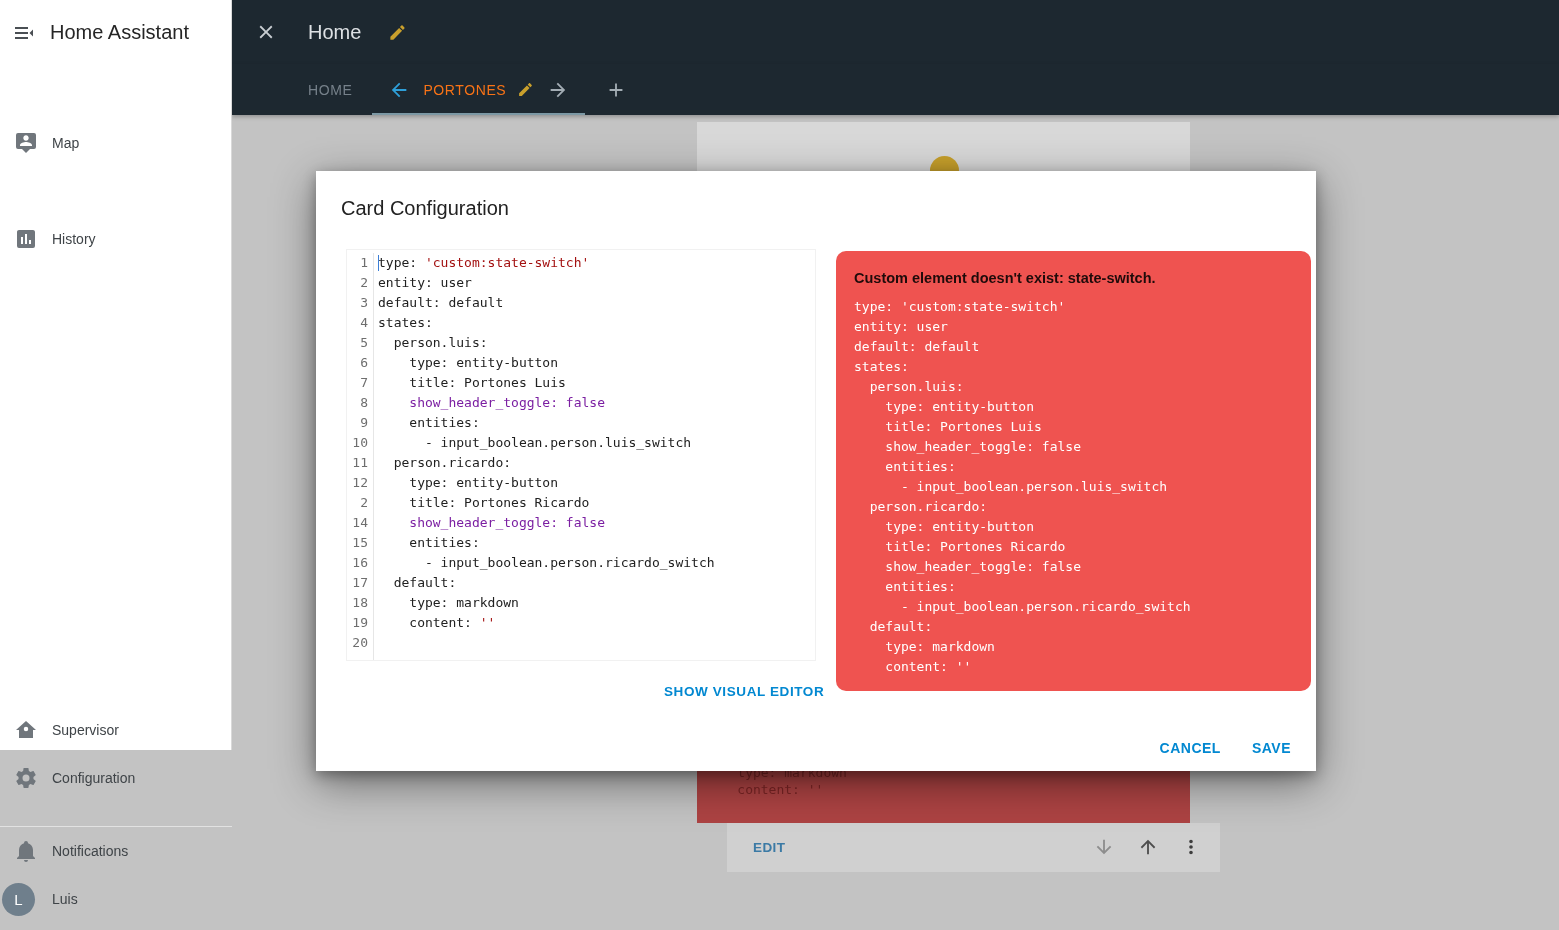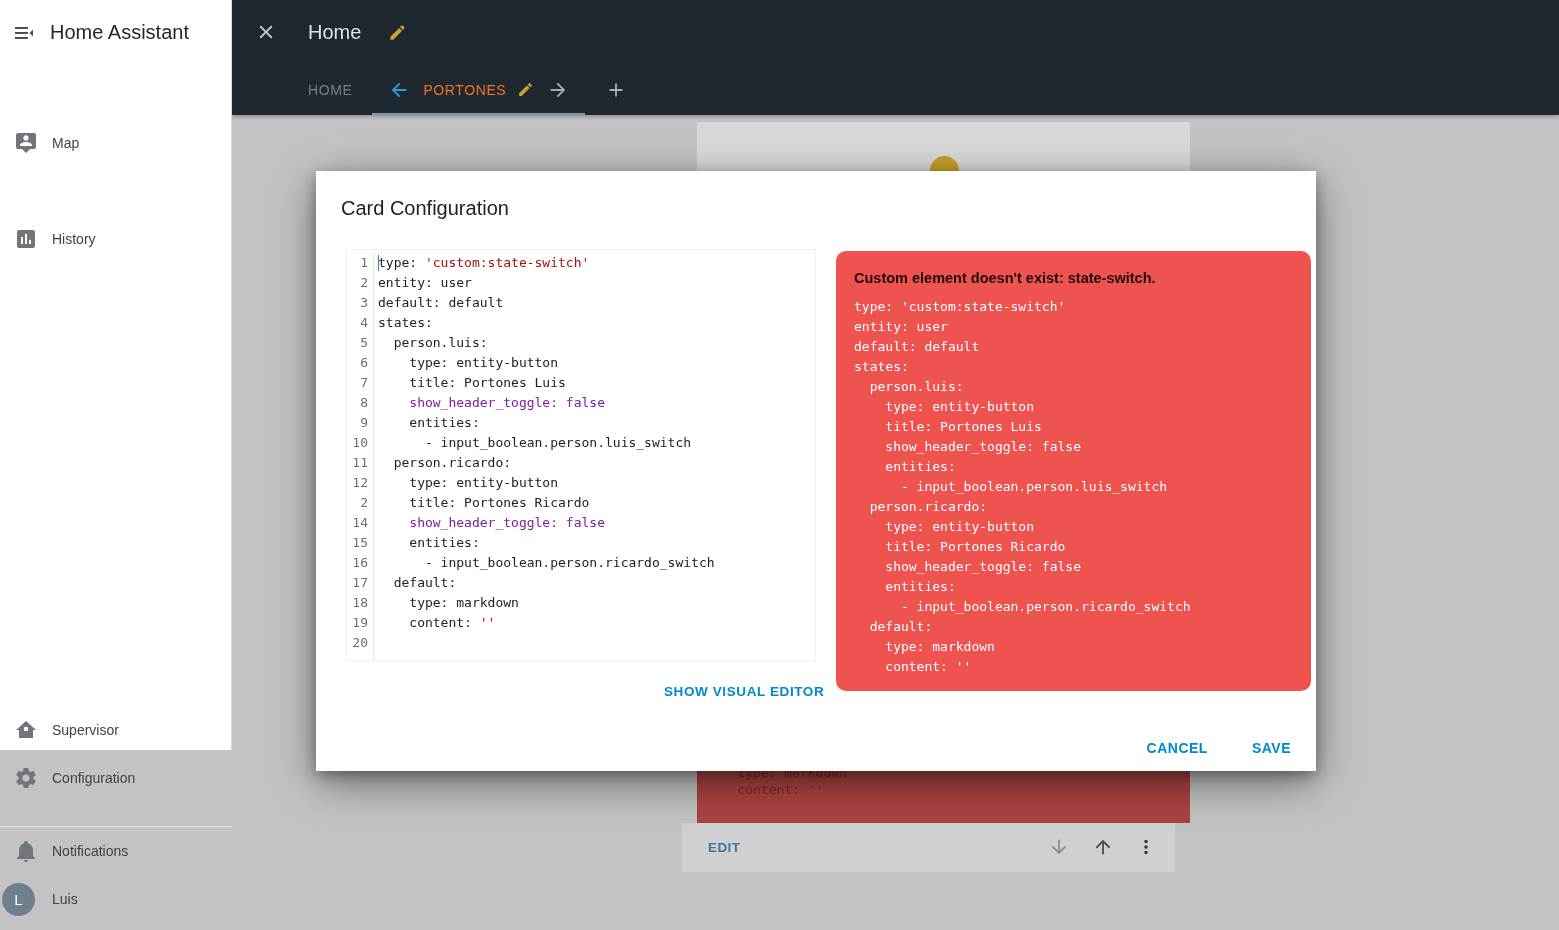--- a/index.html
+++ b/index.html
@@ -33,21 +33,21 @@
   .arrow-left-ic{color:#2e9fd8;margin-right:13px;cursor:pointer}
   .pencil-ic{color:var(--pencil,#c9a02c);margin:0 13px 0 11px;cursor:pointer}
   .arrow-right-ic{color:#a3adb4;cursor:pointer}
   .add-tab{display:flex;align-items:center;padding:0 18px;color:#a3adb4;margin-left:2px;cursor:pointer}
 
   
   .bg-card-top{position:absolute;left:697px;top:122px;width:493px;height:60px;background:#d8d8d8;z-index:1}
   .bg-card-badge{position:absolute;left:930px;top:156px;width:29px;height:29px;border-radius:50%;background:#c7a02b;z-index:2}
   .bg-card-error{position:absolute;left:697px;top:690px;width:493px;height:133px;background:#ad4343;z-index:1}
   .bg-card-error pre{position:absolute;left:9px;top:74px;font-family:"DejaVu Sans Mono",monospace;font-size:13px;line-height:17px;color:#7a2525;white-space:pre}
-  .bg-card-footer{position:absolute;left:682px;top:823px;width:493px;height:49px;background:#d0d0d0;z-index:1}
+  .bg-card-footer{position:absolute;left:727px;top:823px;width:493px;height:49px;background:#d0d0d0;z-index:1}
   .edit-btn{position:absolute;left:26px;top:0;height:49px;display:flex;align-items:center;color:#3b7aa5;font-weight:600;font-size:13.5px;letter-spacing:.4px;cursor:pointer}
   .footer-ic{position:absolute;top:13px;cursor:pointer}
   .ic-down{left:366px;color:#8d8d8d}
   .ic-up{left:410px;color:#4d4d4d}
   .ic-dots{left:453px;color:#3d3d3d}
 
   
   .dialog{position:absolute;left:316px;top:171px;width:1000px;height:600px;background:#fff;z-index:20;
           box-shadow:0 12px 40px rgba(0,0,0,.45),0 4px 12px rgba(0,0,0,.3)}
   .dlg-title{position:absolute;left:25px;top:26px;font-size:20px;font-weight:400;color:#222}
@@ -61,21 +61,21 @@
   .cursor{position:absolute;left:0;top:2px;height:16px;border-left:1.5px solid #3d7fd6}
   .tk-d{color:#212121}
   .tk-p{color:#7b1fa2}
   .tk-s{color:#a31111}
 
   .error-card{position:absolute;left:520px;top:80px;width:475px;height:440px;background:var(--error-bg,#ef5350);border-radius:10px;padding:16px;color:#fff}
   .error-title{font-size:14.5px;font-weight:700;color:rgba(0,0,0,.87);margin:3px 0 11px 2px}
   .error-code{font-family:"DejaVu Sans Mono",monospace;font-size:13px;line-height:20px;white-space:pre;color:#fff;margin-left:2px}
 
   .visual-editor-btn{position:absolute;left:348px;top:513px;font-size:13.5px;font-weight:700;letter-spacing:.6px;color:var(--accent,#0288d1);cursor:pointer}
-  .dlg-actions{position:absolute;right:25px;bottom:15px;display:flex;gap:44px}
+  .dlg-actions{position:absolute;right:25px;bottom:15px;display:flex;gap:31px}
   .dlg-btn{font-size:14px;font-weight:600;letter-spacing:.5px;color:var(--accent,#0288d1);cursor:pointer}
 </style>
 </head>
 <body>
 
 <aside class="sidebar">
   <div class="sb-header">
     <span class="icon sb-menu">
       <svg width="24" height="24" viewBox="0 0 24 24">
           <path d="M3,6H16V8H3V6M3,11H16V13H3V11M3,16H16V18H3V16M21,15.5L17.5,12L21,8.5V15.5Z"></path>

